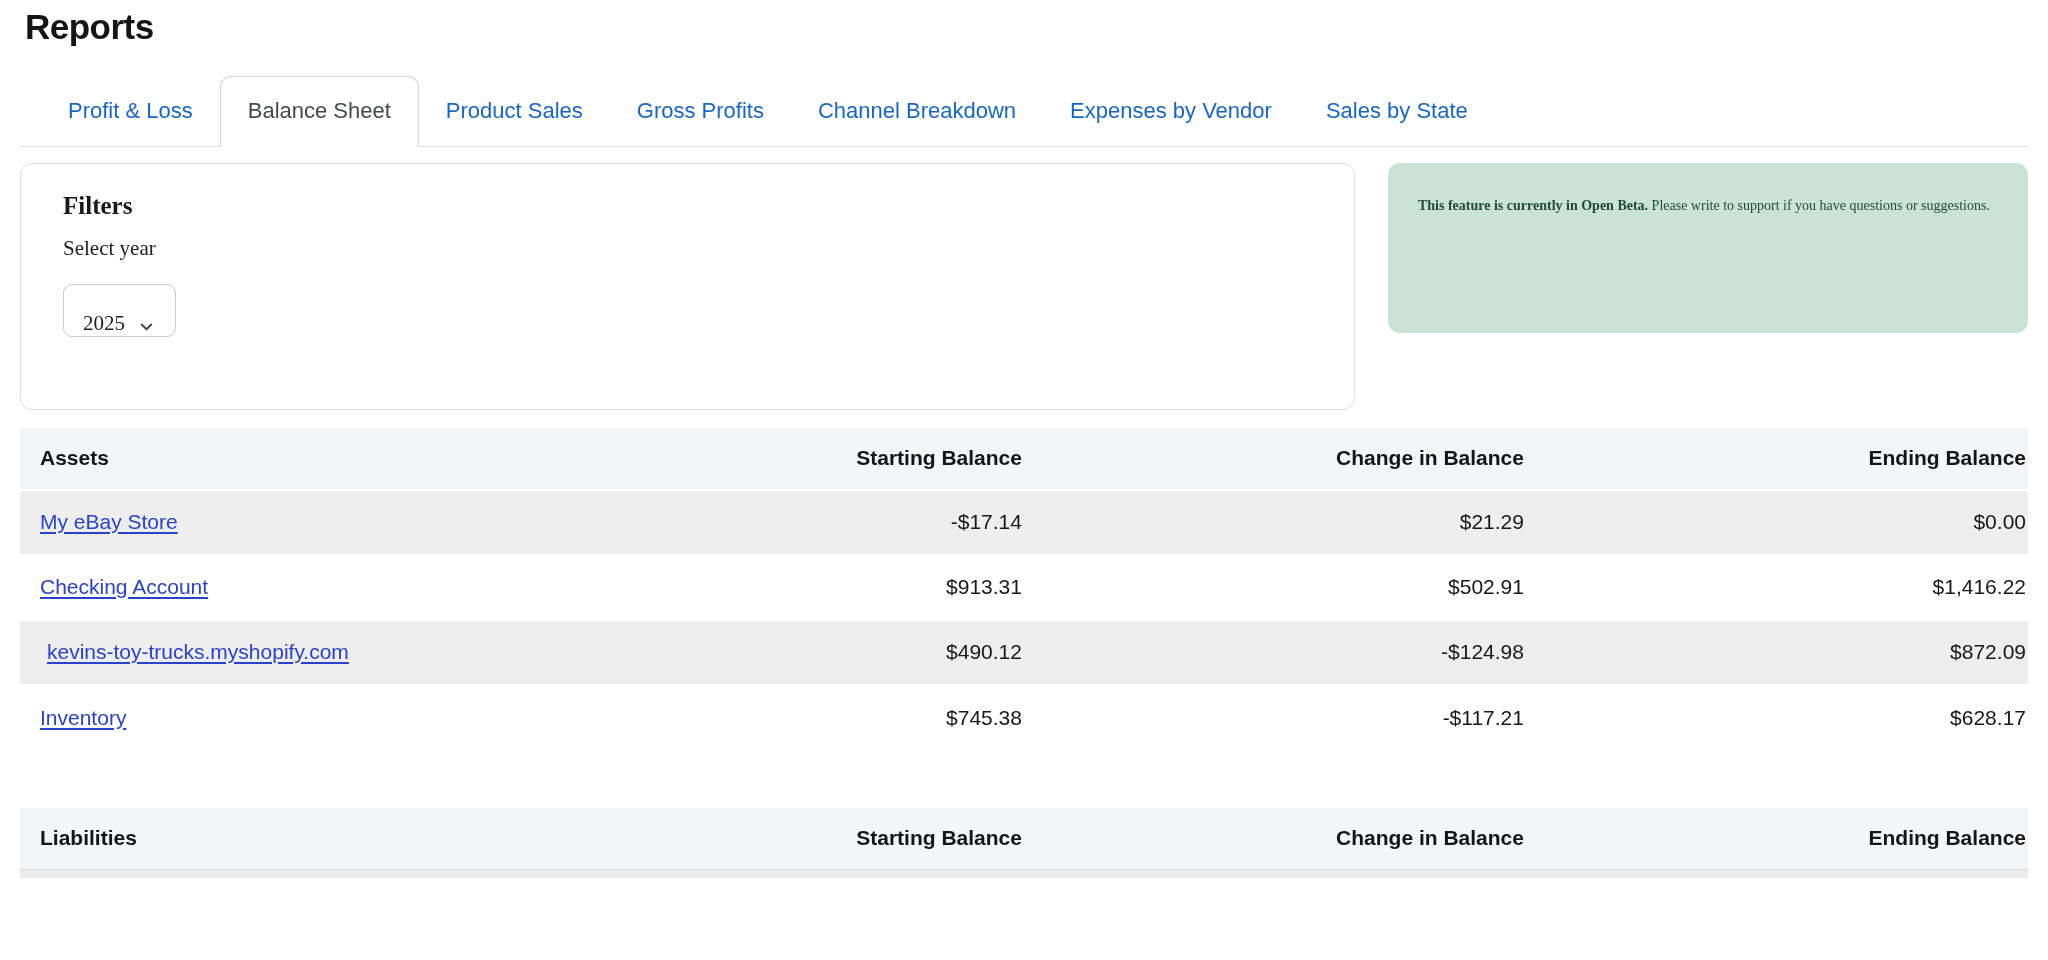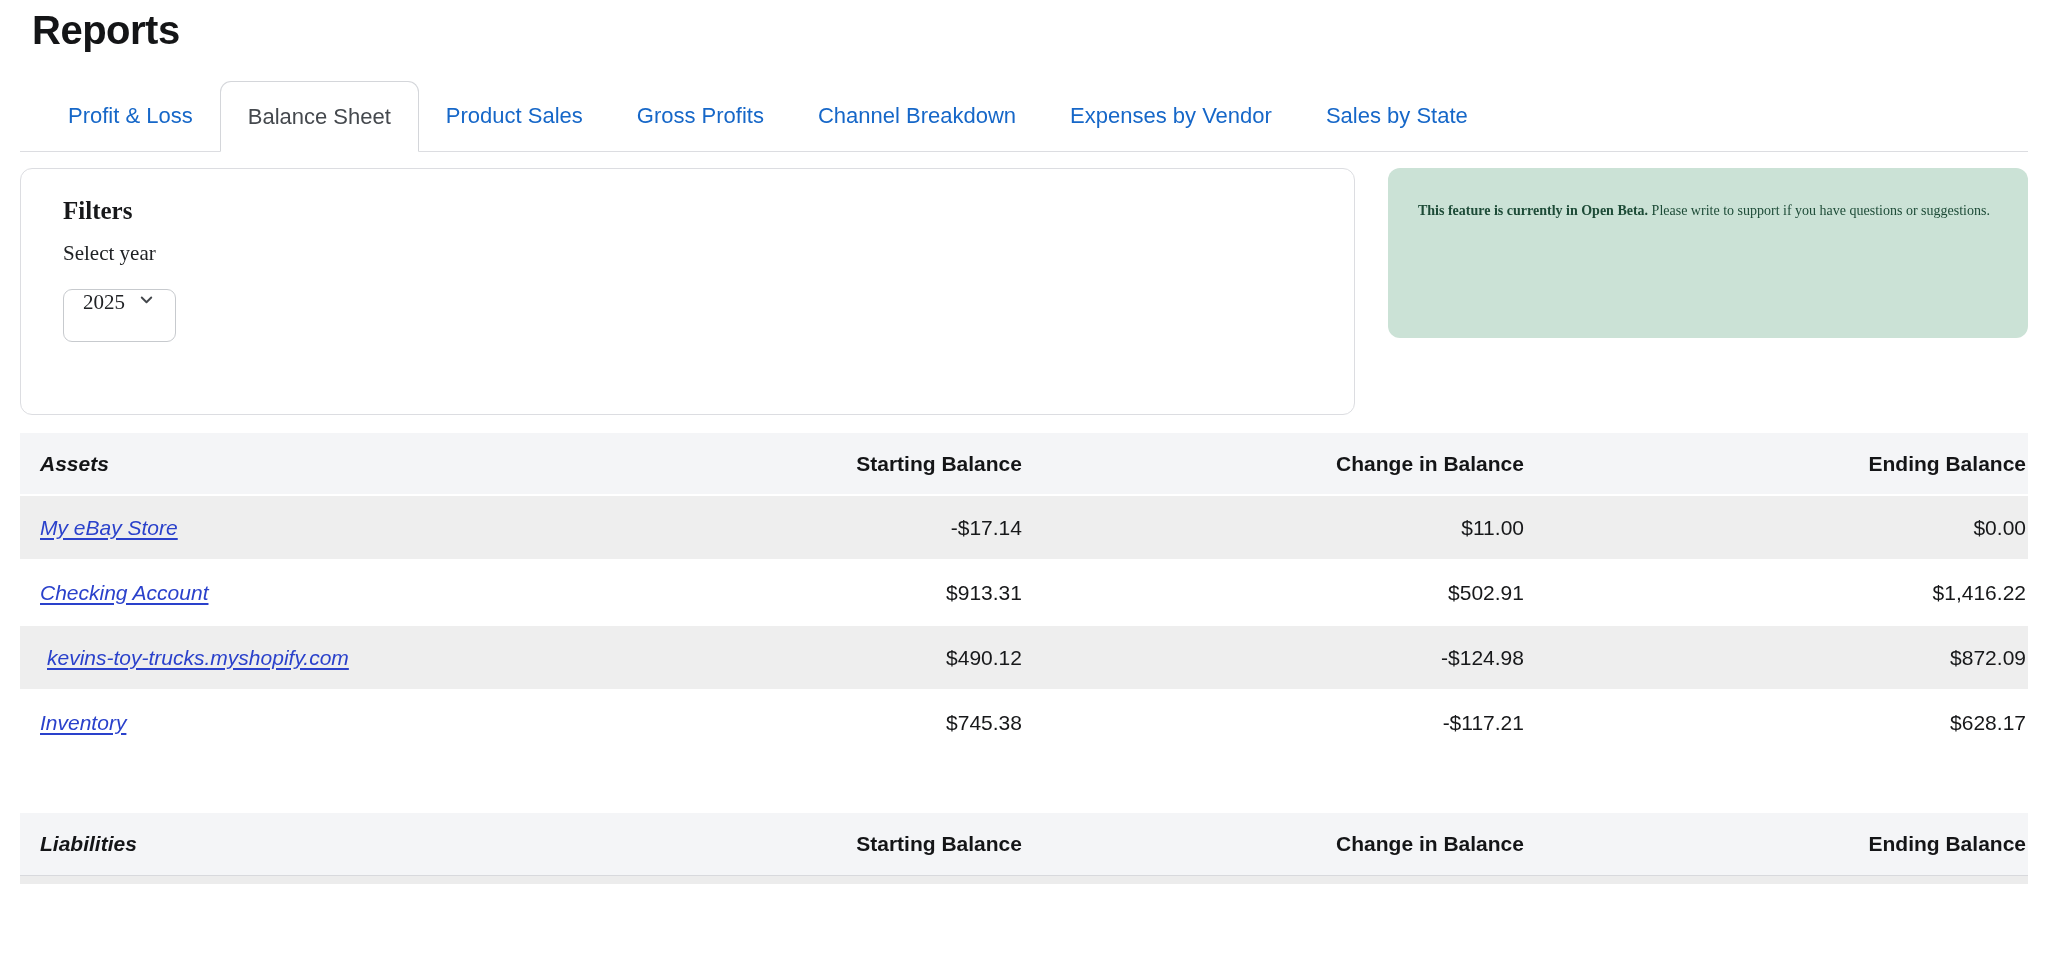--- a/index.html
+++ b/index.html
@@ -7,22 +7,22 @@
   body {
     width: 2048px; height: 960px; overflow: hidden;
     background: #ffffff;
     font-family: "Liberation Sans", sans-serif;
     color: #1b1d1f;
   }
   .page { padding: 0 20px; }
 
   
   .page-title {
-    margin: 8px 0 0 12px;
-    font-size: 40px; font-weight: 700; color: #141517;
+    margin: 8px 0 0 5px;
+    font-size: 35px; font-weight: 700; color: #141517;
     line-height: 1.1; letter-spacing: -0.5px;
   }
 
   
   .tabbar {
     display: flex; align-items: stretch;
     margin-top: 29px; height: 71px;
     border-bottom: 1px solid var(--border);
   }
   .tab {
@@ -47,21 +47,21 @@
   }
   .filters-card {
     width: 1335px; height: 247px;
     border: 1px solid var(--border); border-radius: 12px;
     padding: 28px 0 0 42px; background: #fff;
   }
   .filters-heading { margin: 0; font-size: 25px; font-weight: 700; color: #17181a; }
   .year-label { display: block; margin-top: 16px; font-size: 21px; color: #202225; }
   .year-select {
     margin-top: 23px; min-width: 113px; height: 53px;
-    display: inline-flex; align-items: flex-start; justify-content: center; gap: 12px;
+    display: inline-flex; align-items: flex-end; justify-content: center; gap: 12px;
     background: #fff; border: 1px solid #c7cace; border-radius: 9px;
     font-size: 21px; font-family: inherit; color: #202225; cursor: pointer;
     padding: 0 18px;
   }
   .chevron { display: inline-flex; color: #43474b; }
 
   .beta-notice {
     width: 640px; min-height: 170px;
     background: var(--notice-bg); color: var(--notice-text);
     border-radius: 12px; padding: 23px 30px;
@@ -74,21 +74,21 @@
     width: 100%; border-collapse: collapse;
     font-size: 21px; table-layout: fixed;
   }
   table.assets { margin-top: 18px; }
   table.liabilities { margin-top: 58px; }
   .report thead th {
     height: 62px; background: var(--header-bg);
     font-weight: 700; color: #141517; padding: 0;
     border-bottom: 1px solid #d8d9dd;
   }
-  .report th:first-child, .report td:first-child { text-align: left; padding-left: 20px; font-style: italic; }
+  .report th:first-child, .report td:first-child { text-align: left; padding-left: 20px; }
   .report th:not(:first-child), .report td:not(:first-child) { text-align: right; padding-right: 2px; }
   .report tbody td { height: 65px; padding: 0; color: #17181a; }
   .report tbody tr { border-top: 2px solid #ffffff; }
   tr.row-gray { background: var(--row-gray); }
   tr.row-white { background: #ffffff; }
   tr.row-totals { background: var(--totals-bg); font-weight: 700; }
   tr.row-totals td { height: 67px; }
   a.acct-link {
     color: var(--link-blue); text-decoration: underline;
     text-underline-offset: 3px;
@@ -146,21 +146,21 @@
         <th>Assets</th>
         <th>Starting Balance</th>
         <th>Change in Balance</th>
         <th>Ending Balance</th>
       </tr>
     </thead>
     <tbody>
       <tr class="row-gray">
         <td><a class="acct-link">My eBay Store</a></td>
         <td>-$17.14</td>
-        <td>$11.00</td>
+        <td>$21.29</td>
         <td>$0.00</td>
       </tr>
       <tr class="row-white">
         <td><a class="acct-link">Checking Account</a></td>
         <td>$913.31</td>
         <td>$502.91</td>
         <td>$1,416.22</td>
       </tr>
       <tr class="row-gray">
         <td><a class="acct-link indent">kevins-toy-trucks.myshopify.com</a></td>

